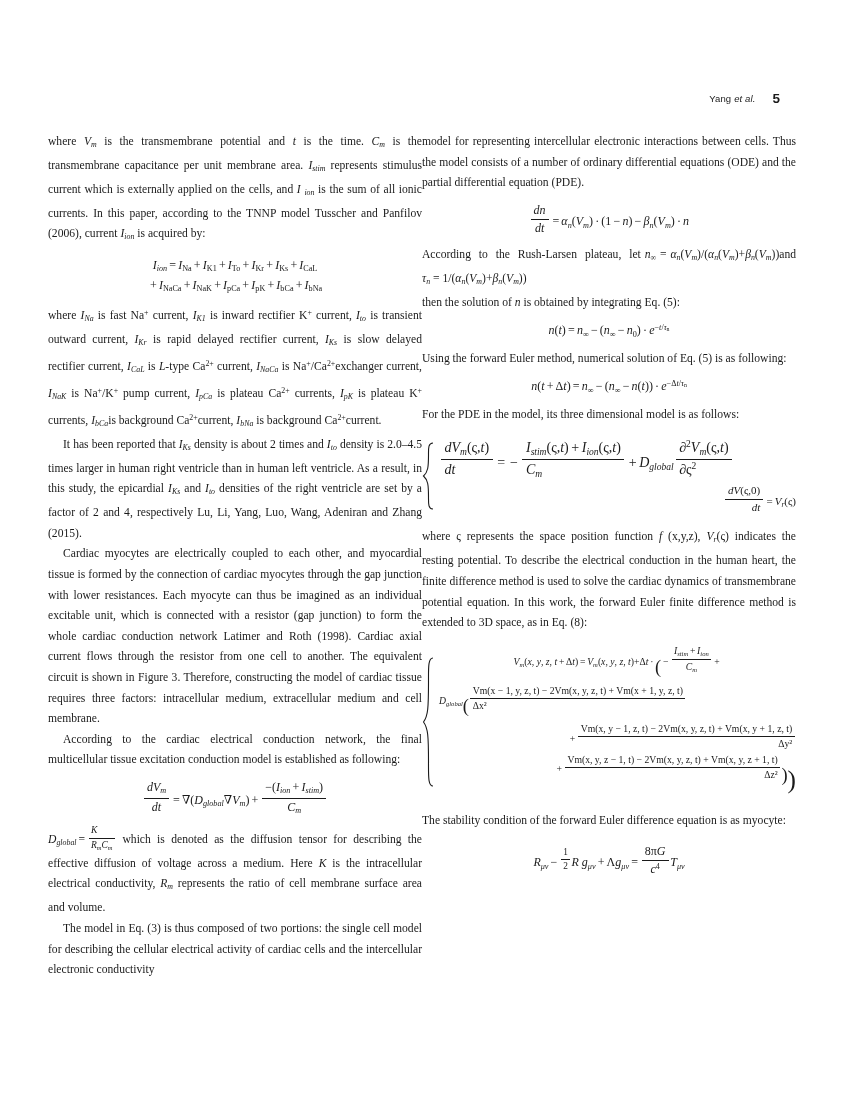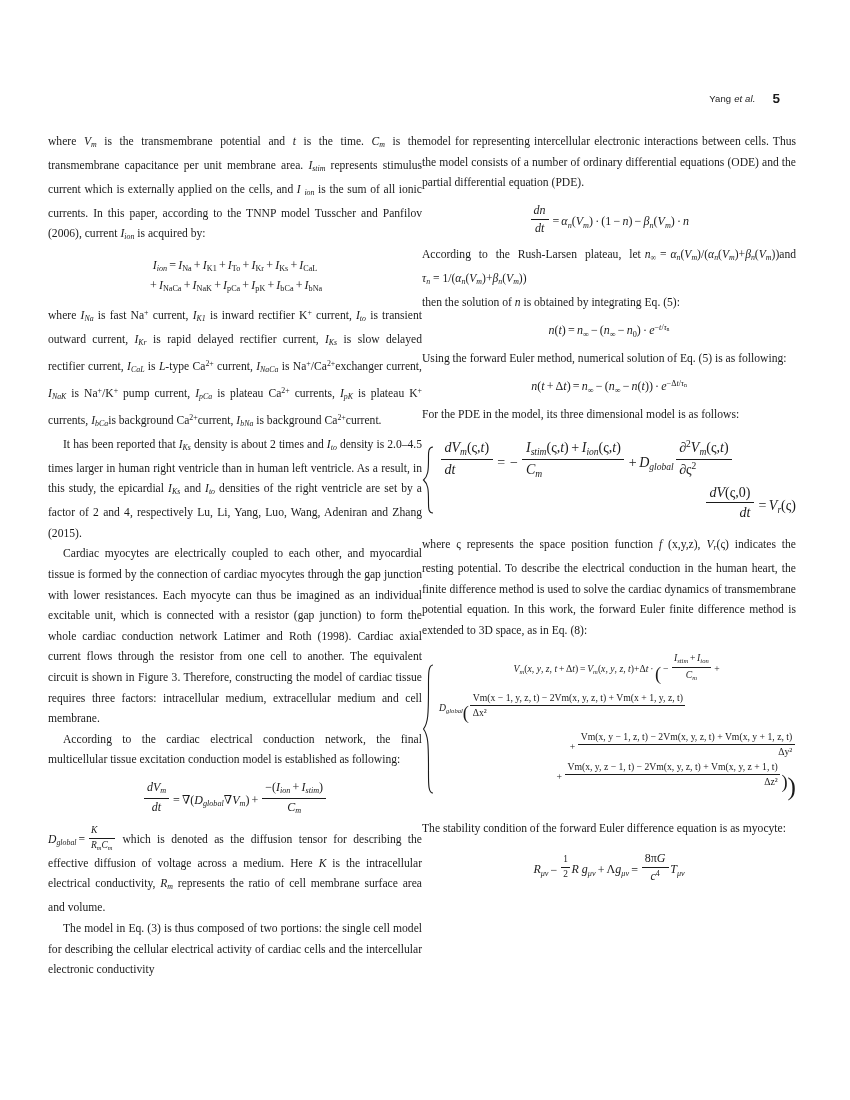--- a/index.html
+++ b/index.html
@@ -250,21 +250,21 @@
               <span class="num"><span class="mi">d</span><span class="mi">V</span><span class="msub">m</span>(<span>ς</span>,<span class="mi">t</span>)</span>
               <span class="den"><span class="mi">d</span><span class="mi">t</span></span>
             </span><span class="op">=</span><span class="op">−</span><span class="frac">
               <span class="num"><span class="mi">I</span><span class="msub">stim</span>(<span>ς</span>,<span class="mi">t</span>)<span class="op">+</span><span class="mi">I</span><span class="msub">ion</span>(<span>ς</span>,<span class="mi">t</span>)</span>
               <span class="den"><span class="mi">C</span><span class="msub">m</span></span>
             </span><span class="op">+</span><span class="mi">D</span><span class="msub">global</span><span class="frac">
               <span class="num"><span>∂</span><span class="msup">2</span><span class="mi">V</span><span class="msub">m</span>(<span>ς</span>,<span class="mi">t</span>)</span>
               <span class="den"><span>∂</span><span>ς</span><span class="msup">2</span></span>
             </span>
           </span>
-          <span class="row r-right" style="font-size:14px">
+          <span class="row r-right" style="font-size:11px">
             <span class="frac">
               <span class="num"><span class="mi">d</span><span class="mi">V</span>(<span>ς</span>,<span>0</span>)</span>
               <span class="den"><span class="mi">d</span><span class="mi">t</span></span>
             </span><span class="op">=</span><span class="mi">V</span><span class="msub">r</span>(<span>ς</span>)
           </span>
         </span>
       </div>
 
       <p class="para">
         <span>where ς represents the space position function </span><span class="mi">f</span><span> (x,y,z), </span><span class="mi">V</span><span class="msub">r</span>(<span>ς</span>)<span> indicates the resting potential. To describe the electrical conduction in the human heart, the finite difference method is used to solve the cardiac dynamics of transmembrane potential equation. In this work, the forward Euler finite difference method is extended to 3D space, as in Eq. (8):</span>

